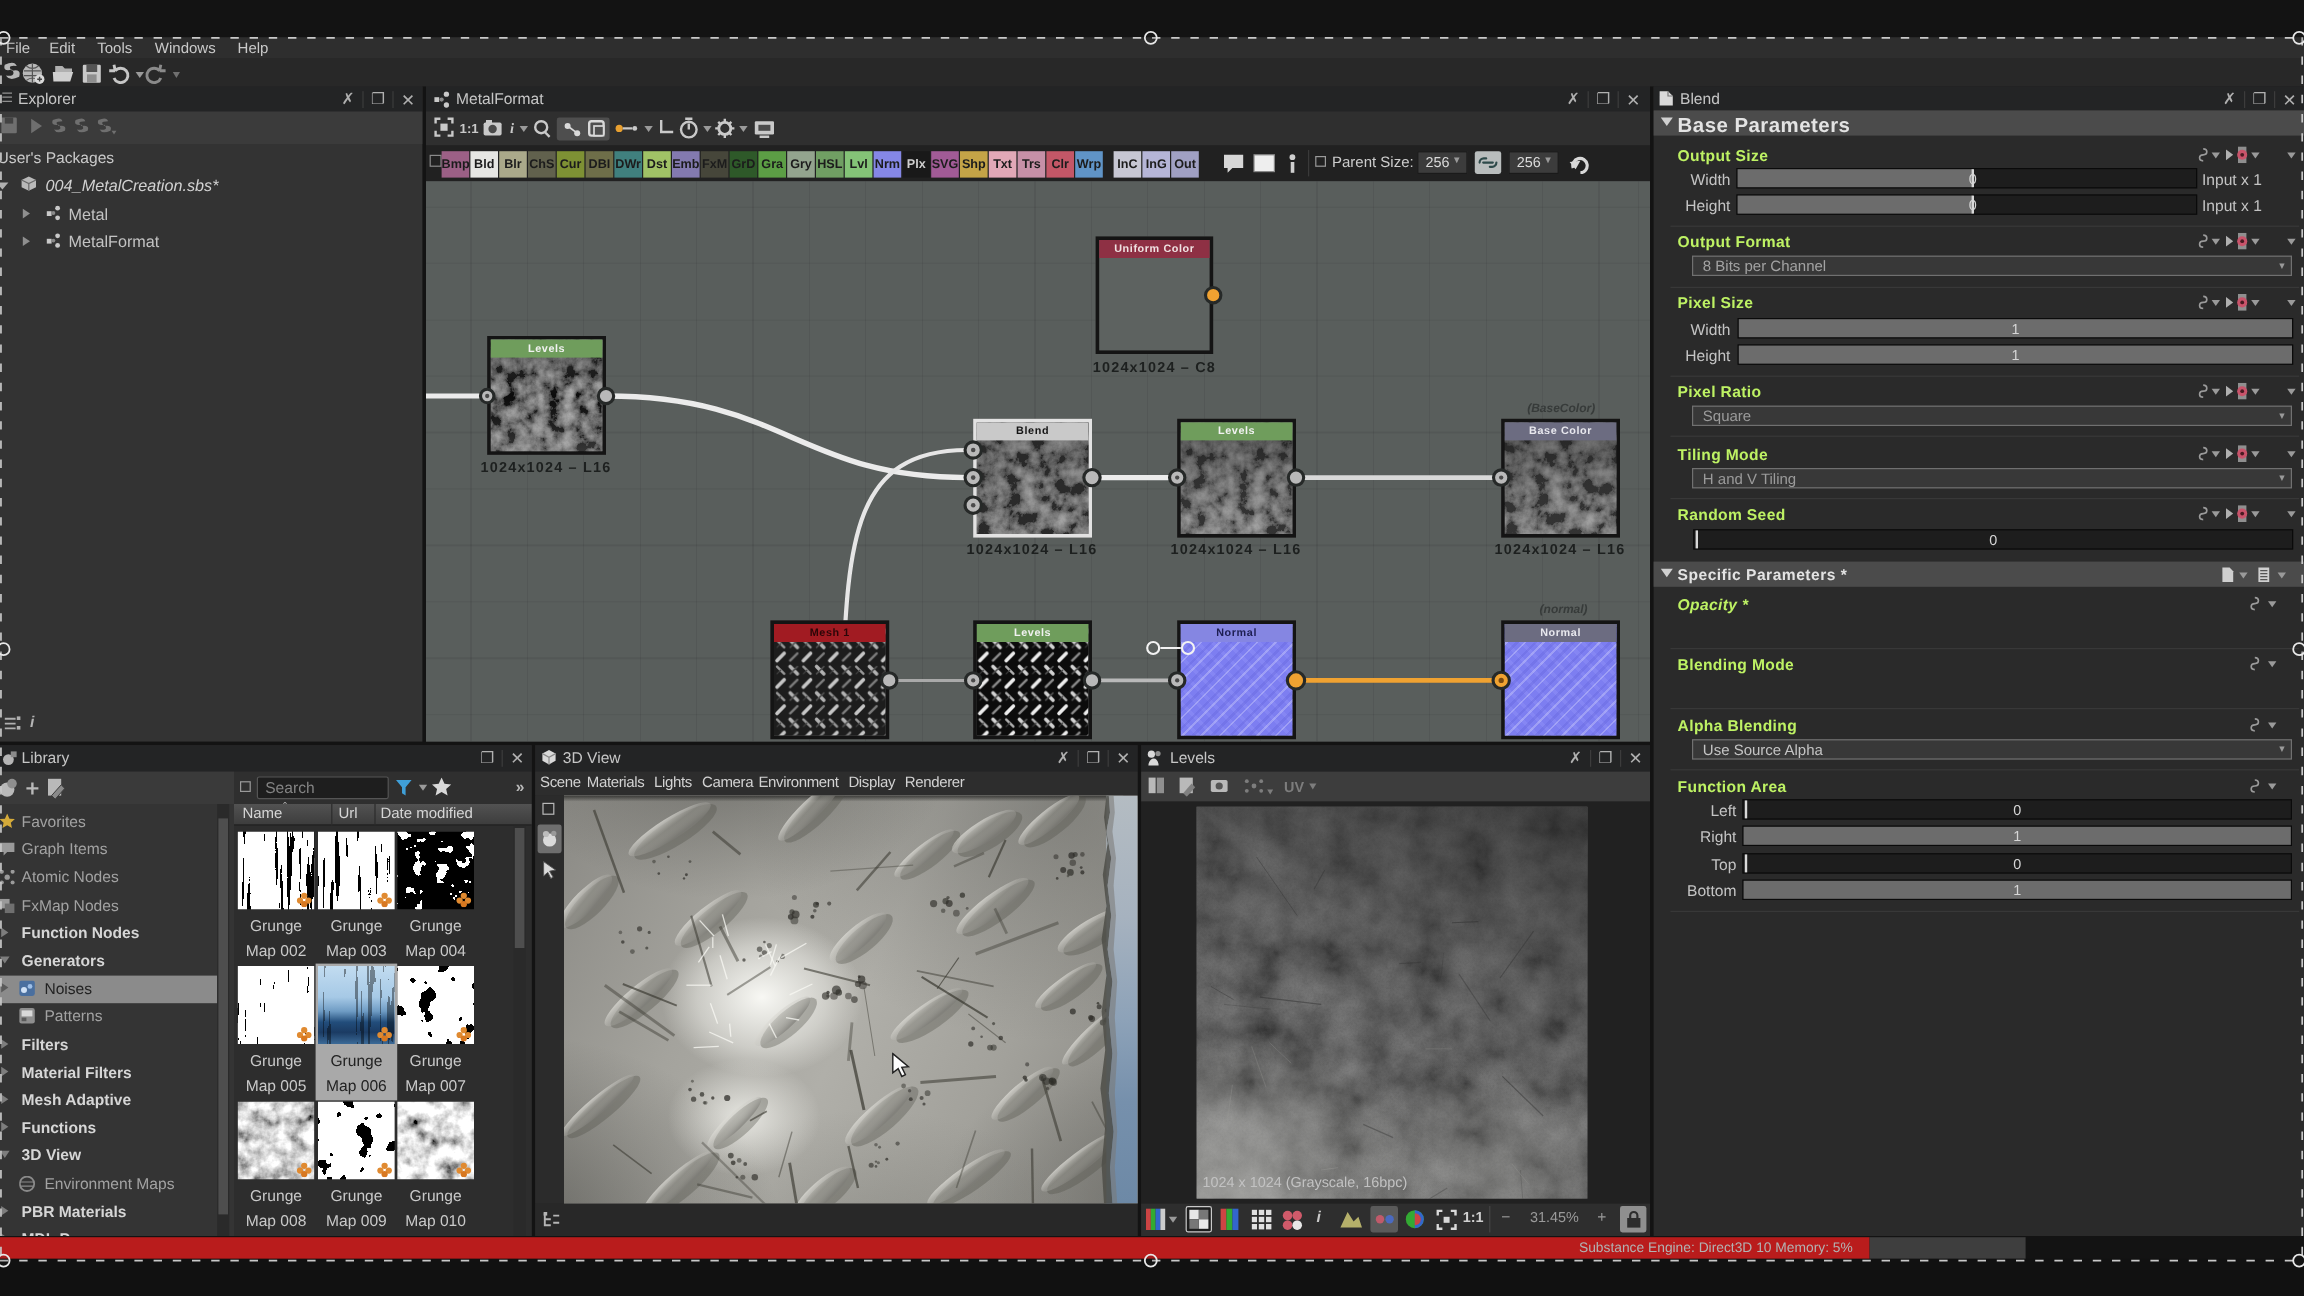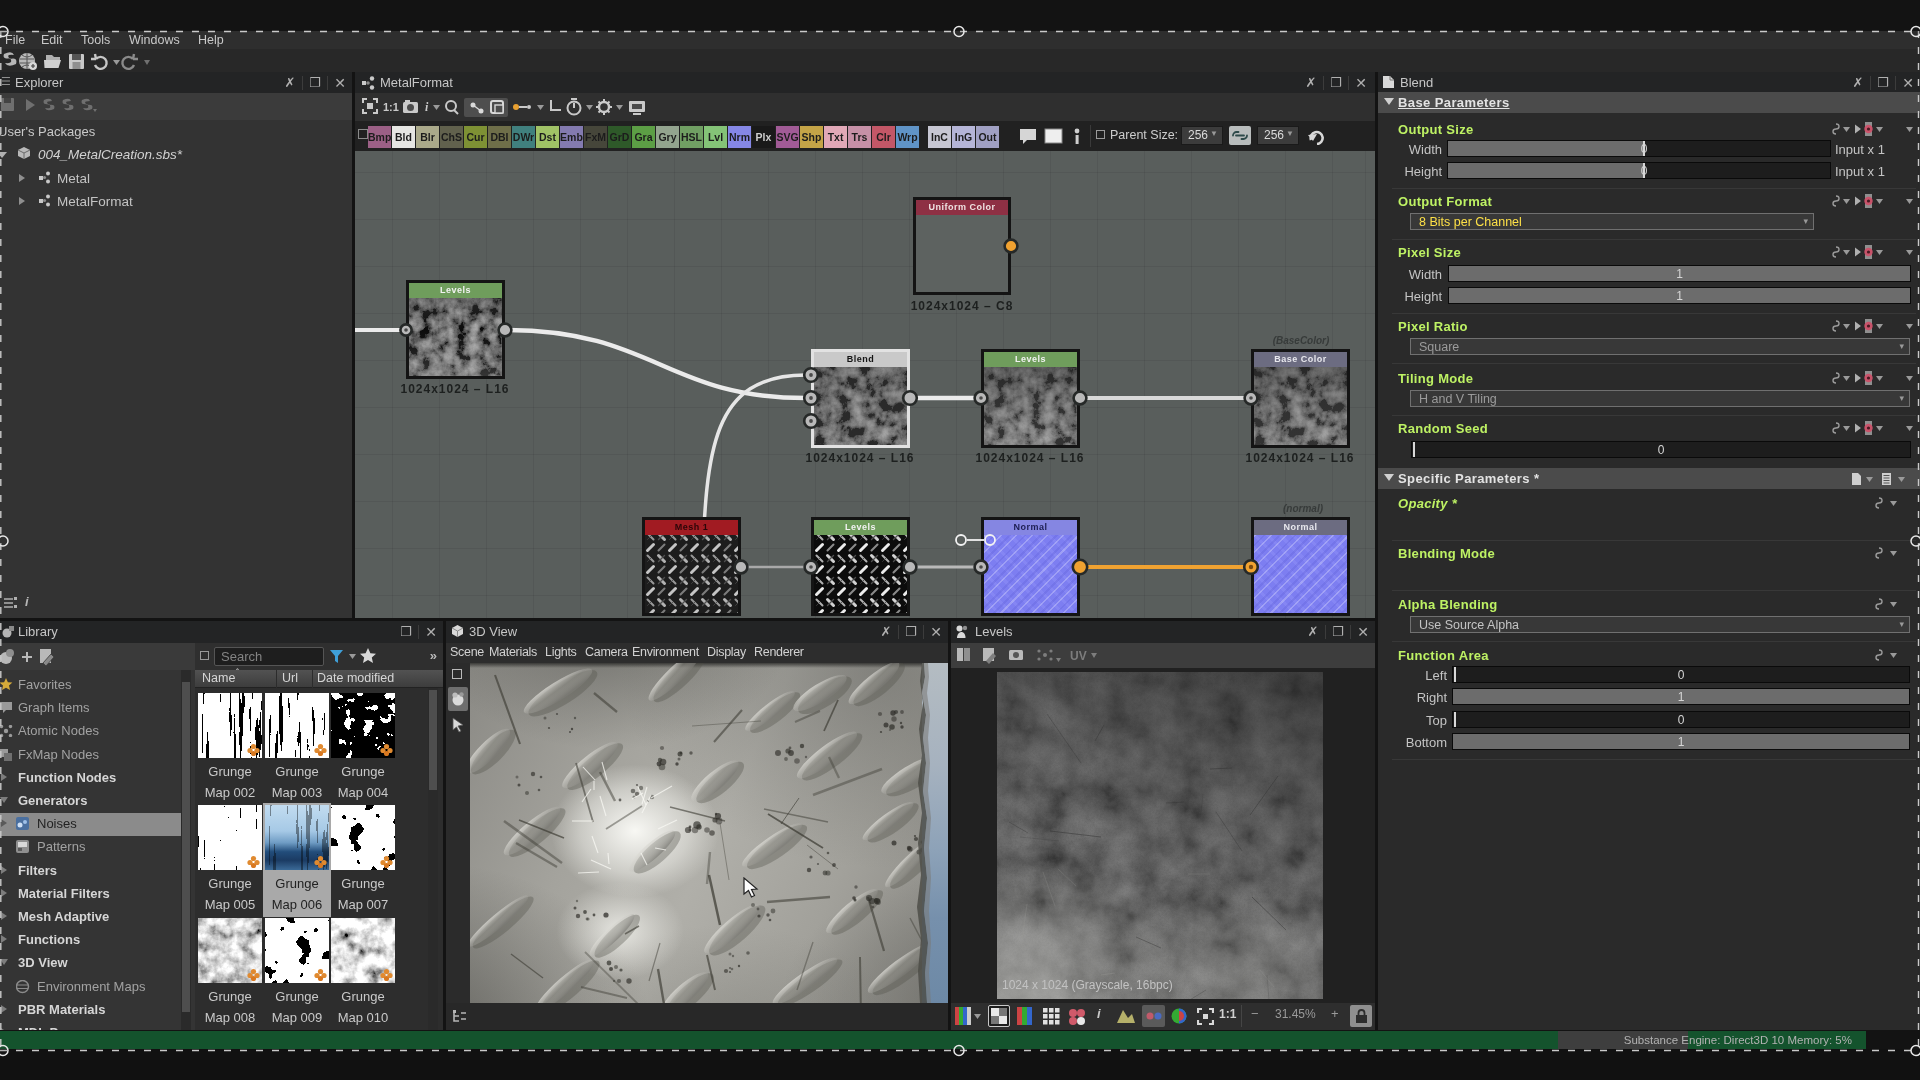--- a/index.html
+++ b/index.html
@@ -525,21 +525,21 @@
     <span class="hicons" style="right:4px;">
         <span class="icn" style="width:16px;">✗</span>
         <span class="sep"></span>
         <span class="icn" style="width:16px;">❐</span>
         <span class="sep"></span>
         <span class="icn" style="width:16px;font-size:14px;">✕</span>
       </span>
   </div>
   <div class="abs" style="left:0;top:20px;width:542px;height:21px;background:#4b4b4b;">
     <span style="position:absolute;left:6px;top:6px;width:0;height:0;border:5px solid transparent;border-top:7px solid #d0d0d0;"></span>
-    <span style="position:absolute;left:20px;top:3px;color:#e3e3e3;font-size:13px;font-weight:bold;letter-spacing:0.4px;text-decoration:underline;">Base Parameters</span>
+    <span style="position:absolute;left:20px;top:3px;color:#e3e3e3;font-size:17px;font-weight:bold;letter-spacing:0.4px;">Base Parameters</span>
   </div>
   <div class="prow" style="left:20px;top:50px;">Output Size</div>
     <svg class="clu" style="position:absolute;left:451px;top:50px;" width="90" height="14">
       <use href="#cluicons"></use>
     </svg>
   <div class="plab" style="left:0;top:70px;width:64px;">Width</div>
   <div class="slider" style="left:69px;top:68px;width:384px;">
       <span class="fill" style="width:196px;"></span>
       <span class="tick" style="left:195px;"></span>
       <span class="val" style="left:188px;right:auto;width:16px;">0</span>
@@ -550,21 +550,21 @@
       <span class="fill" style="width:196px;"></span>
       <span class="tick" style="left:195px;"></span>
       <span class="val" style="left:188px;right:auto;width:16px;">0</span>
     </div>
   <div class="plab" style="left:457px;top:92px;text-align:left;">Input x 1</div>
   <div class="abs sep2" style="left:14px;top:116px;width:524px;height:1px;background:#383838;"></div>
   <div class="prow" style="left:20px;top:122px;">Output Format</div>
     <svg class="clu" style="position:absolute;left:451px;top:122px;" width="90" height="14">
       <use href="#cluicons"></use>
     </svg>
-  <div class="drop" style="left:32px;top:141px;width:404px;color:#fde047;">8 Bits per Channel</div>
+  <div class="drop" style="left:32px;top:141px;width:500px;color:#a3a3a3;">8 Bits per Channel</div>
   <div class="abs sep2" style="left:14px;top:167px;width:524px;height:1px;background:#383838;"></div>
   <div class="prow" style="left:20px;top:173px;">Pixel Size</div>
     <svg class="clu" style="position:absolute;left:451px;top:173px;" width="90" height="14">
       <use href="#cluicons"></use>
     </svg>
   <div class="plab" style="left:0;top:195px;width:64px;">Width</div>
   <div class="slider" style="left:70px;top:193px;width:463px;">
       <span class="fill" style="width:461px;"></span>
       <span class="val">1</span>
     </div>
@@ -1382,21 +1382,21 @@
     <span style="position:absolute;left:324px;top:4px;color:#9a9a9a;font-size:12px;">31.45%</span>
     <span style="position:absolute;left:380px;top:3px;color:#9a9a9a;font-size:13px;">+</span>
     <span style="position:absolute;left:399px;top:2px;width:22px;height:22px;background:#8f8f8f;border-radius:2px;"></span>
     <svg style="position:absolute;left:404px;top:6px;" width="13" height="15">
         <rect x="1" y="6" width="11" height="8" fill="#2d2d2d"></rect>
         <path d="M3.5 6 V4 a3 3 0 0 1 6 0 V6" stroke="#2d2d2d" stroke-width="1.8" fill="none"></path>
       </svg>
   </div>
 </div>
 
-<div class="abs" style="left:0;top:1031px;width:1866px;height:18px;background:#14532d;text-align:right;">
+<div class="abs" style="left:0;top:1031px;width:1558px;height:18px;background:#b91c1c;text-align:right;">
   <div class="abs" style="left:1558px;top:0;width:130px;height:18px;background:#3e3e3e;"></div>
   <div class="abs" style="right:14px;top:3px;color:#b2b2b2;font-size:11.5px;">Substance Engine: Direct3D 10  Memory: 5%</div>
 </div>
 <div class="abs" style="left:0;top:1049px;width:1920px;height:31px;background:#111111;"></div>
 <svg class="abs" style="left:0;top:0;z-index:60;pointer-events:none;" width="1920" height="1080">
   <g stroke="#c9c9c9" stroke-width="1.4" fill="none" stroke-dasharray="7 9">
     <line x1="0" y1="31.5" x2="1920" y2="31.5"></line>
     <line x1="0" y1="1050.5" x2="1920" y2="1050.5"></line>
     <line x1="0.8" y1="31" x2="0.8" y2="1051"></line>
     <line x1="1918.5" y1="31" x2="1918.5" y2="1051"></line>

